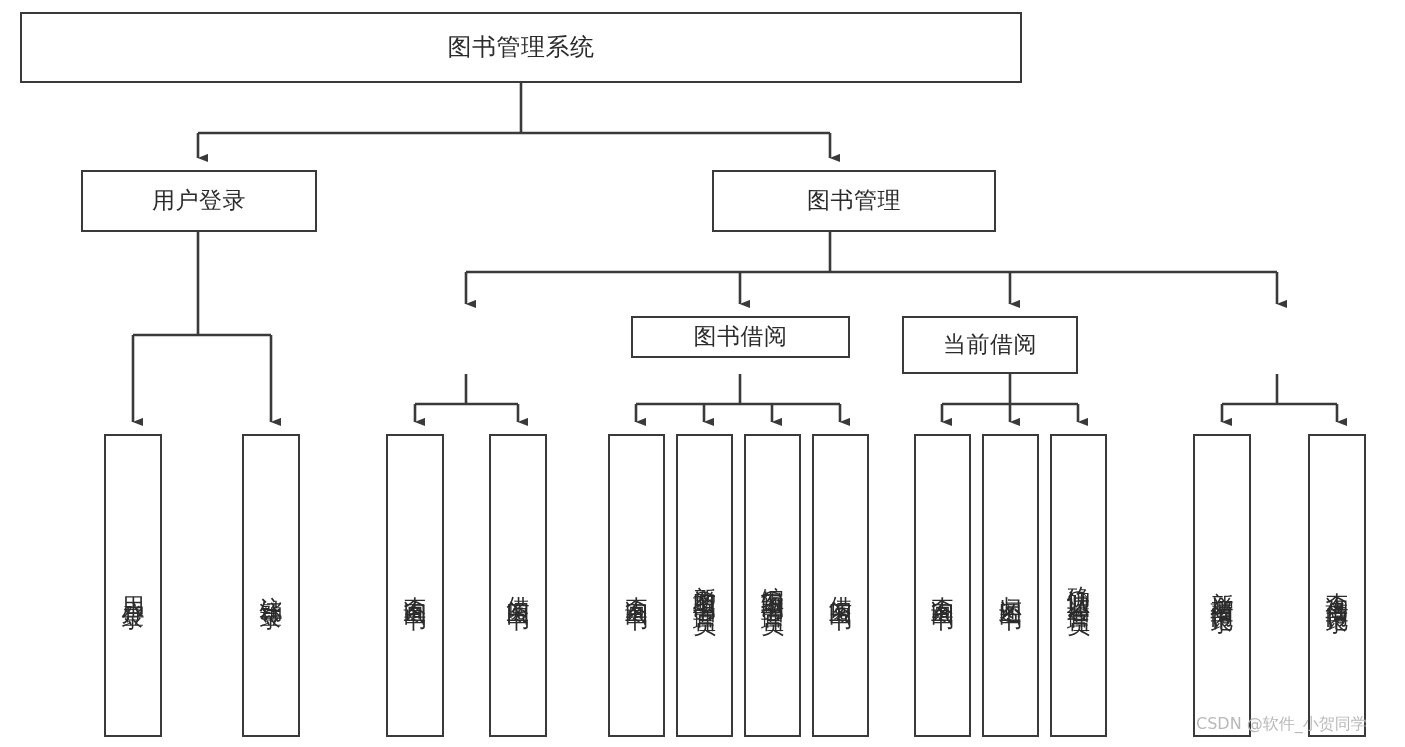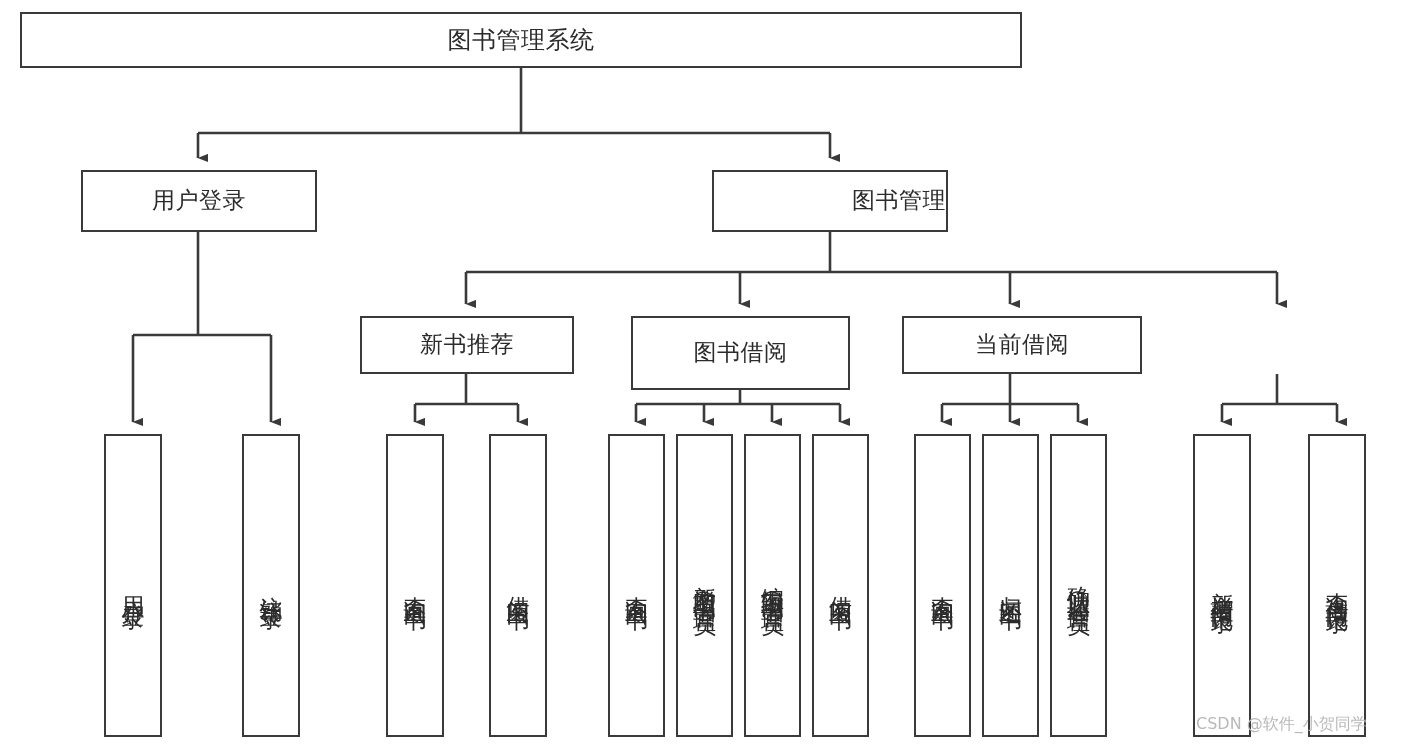--- a/index.html
+++ b/index.html
@@ -114,38 +114,35 @@
       <path d="M1010,404 L1010,422" marker-end="url(#arrowhead)"></path>
       <path d="M1078,404 L1078,422" marker-end="url(#arrowhead)"></path>
 
       <path d="M1277,374 L1277,404"></path>
       <path d="M1222,404 L1337,404"></path>
       <path d="M1222,404 L1222,422" marker-end="url(#arrowhead)"></path>
       <path d="M1337,404 L1337,422" marker-end="url(#arrowhead)"></path>
     </g>
   </svg>
 
-  <div class="node root horizontal" style="left:20px; top:12px; width:1002px; height:56px;">
+  <div class="node root horizontal" style="left:20px; top:12px; width:1002px; height:71px;">
     <span class="node-label">图书管理系统</span>
   </div>
 
   <div class="node horizontal" style="left:81px; top:170px; width:236px; height:62px;">
     <span class="node-label">用户登录</span>
   </div>
-  <div class="node horizontal" style="left:712px; top:170px; width:236px; height:62px;justify-content:flex-end;">
+  <div class="node horizontal" style="left:712px; top:170px; width:284px; height:62px;">
     <span class="node-label">图书管理</span>
   </div>
 
-  <div class="node horizontal" style="left:360px; top:316px; width:214px; height:58px;">
-    <span class="node-label">新书推荐</span>
-  </div>
-  <div class="node horizontal" style="left:631px; top:316px; width:219px; height:74px;">
+  <div class="node horizontal" style="left:631px; top:316px; width:219px; height:42px;">
     <span class="node-label">图书借阅</span>
   </div>
-  <div class="node horizontal" style="left:902px; top:316px; width:240px; height:58px;">
+  <div class="node horizontal" style="left:902px; top:316px; width:176px; height:58px;">
     <span class="node-label">当前借阅</span>
   </div>
 
   <div class="node vertical" style="left:104px; top:434px; width:58px; height:303px;">
     <span class="node-label">用户登录</span>
   </div>
   <div class="node vertical" style="left:242px; top:434px; width:58px; height:303px;">
     <span class="node-label">注销登录</span>
   </div>
 

